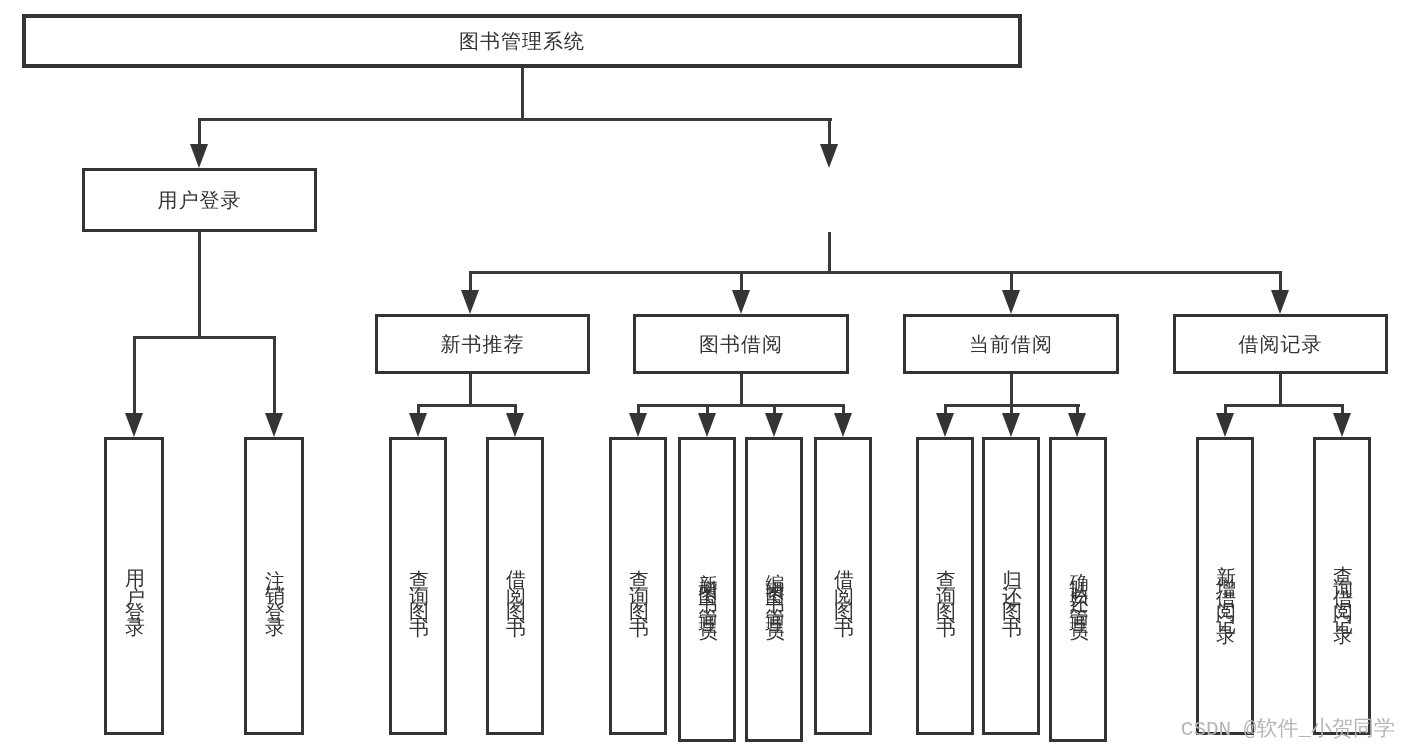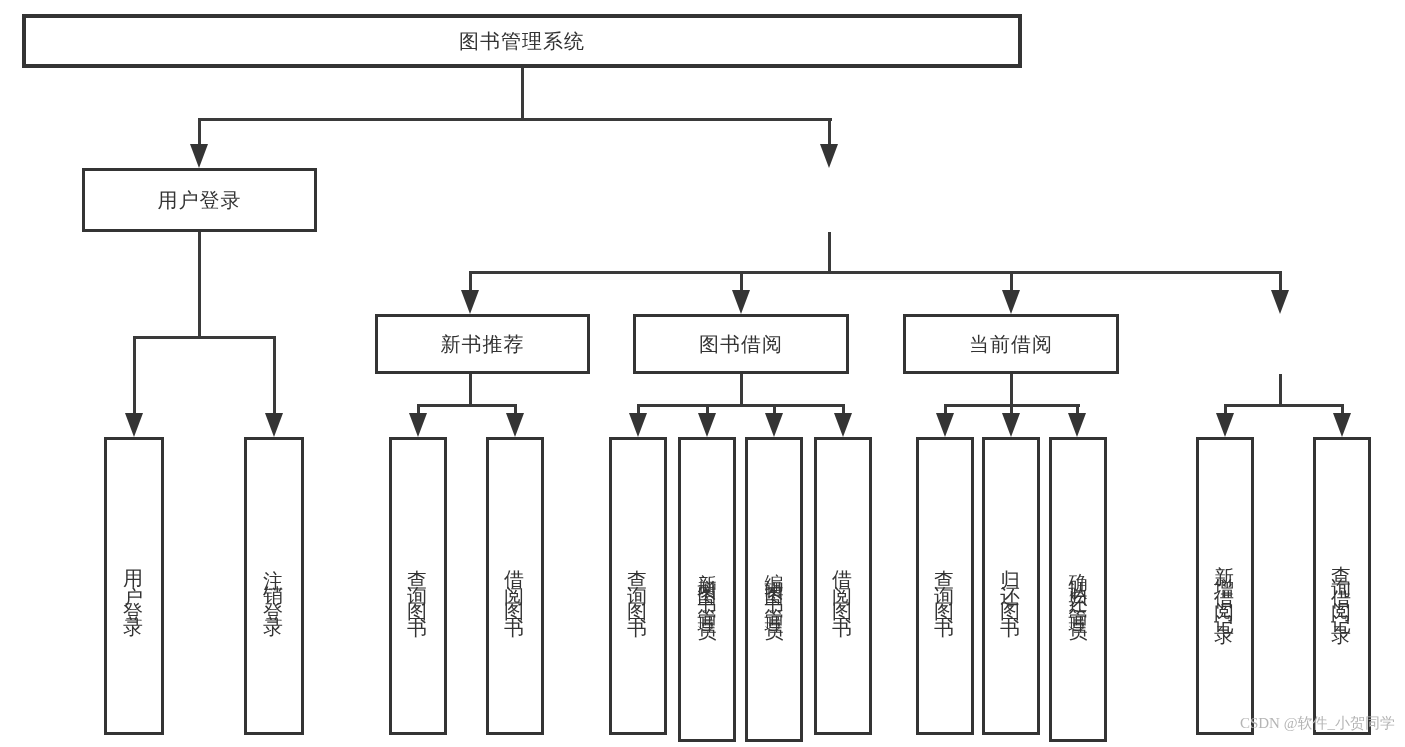--- a/index.html
+++ b/index.html
@@ -1,20 +1,20 @@
 <!DOCTYPE html>
 <html><head>
 <meta charset="utf-8">
 <style>
   html,body{margin:0;padding:0;background:#ffffff;}
   .canvas{
     position:relative;
     width:1405px;height:747px;
     background:#ffffff;
-    font-family:Liberation Serif, serif;
+    font-family:Liberation Mono, monospace;
     overflow:hidden;
   }
   .node{
     position:absolute;
     box-sizing:border-box;
     border:3px solid #343434;
     background:#ffffff;
     display:flex;align-items:center;justify-content:center;
     color:#333333;
     font-size:20px;
@@ -34,21 +34,21 @@
     position:absolute;width:0;height:0;
     border-left:9px solid transparent;
     border-right:9px solid transparent;
     border-top:24px solid #343434;
   }
   .watermark{
     position:absolute;
     left:1160px;top:714px;width:235px;
     text-align:right;
     color:#b5b5b5;
-    font-size:15px;
+    font-size:21px;
   }
 </style>
 </head>
 <body>
 
 <div class="canvas">
 
   <div class="line" style="left:521px;top:68px;width:3px;height:52px"></div>
   <div class="line" style="left:198px;top:118px;width:634px;height:3px"></div>
   <div class="line" style="left:198px;top:120px;width:3px;height:28px"></div>
@@ -118,20 +118,23 @@
 
   <div class="node" style="left:375px;top:314px;width:215px;height:60px">
     <span>新书推荐</span>
   </div>
   <div class="node" style="left:633px;top:314px;width:216px;height:60px">
     <span>图书借阅</span>
   </div>
   <div class="node" style="left:903px;top:314px;width:216px;height:60px">
     <span>当前借阅</span>
   </div>
+  <div class="node" style="left:1173px;top:314px;width:215px;height:60px">
+    <span>借阅记录</span>
+  </div>
 
   <div class="node leaf" style="left:104px;width:60px;height:298px">
     <span class="vtext v-short">用户登录</span>
   </div>
   <div class="node leaf" style="left:244px;width:60px;height:298px">
     <span class="vtext v-short">注销登录</span>
   </div>
 
   <div class="node leaf" style="left:389px;width:58px;height:298px">
     <span class="vtext v-short">查询图书</span>

